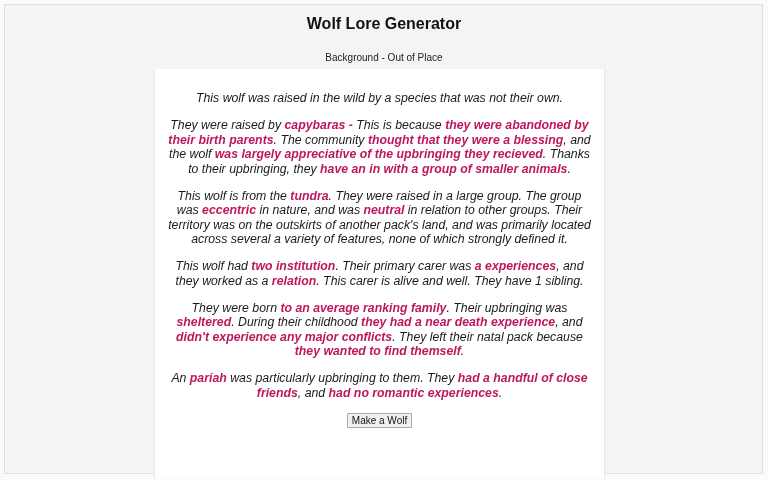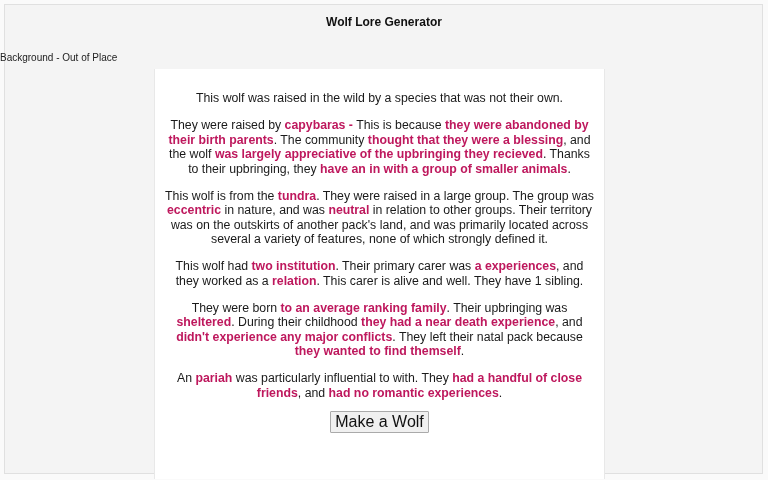--- a/index.html
+++ b/index.html
@@ -10,41 +10,41 @@
     color: #111;
   }
   .frame {
     position: absolute; left: 4px; top: 4px; width: 759px; height: 470px;
     background: #f4f4f4;
     border: 1px solid #e0e0e0;
     box-sizing: border-box;
   }
   .title {
     position: absolute; left: 0; right: 0; top: 15px;
-    text-align: center; font-size: 12px; font-weight: bold; color: #111;
+    text-align: center; font-size: 16px; font-weight: bold; color: #111;
   }
   .subtitle {
     position: absolute; left: 0; right: 0; top: 52px;
-    text-align: left; font-size: 10px; color: #222;
+    text-align: center; font-size: 10px; color: #222;
   }
   .panel {
     position: absolute; left: 154px; top: 69px; width: 451px; height: 410px;
     background: #fff;
     border-left: 1px solid #e8e8e8; border-right: 1px solid #e8e8e8;
     box-sizing: border-box;
     padding: 22px 10px 0 10px;
     text-align: center;
     font-size: 12.3px; line-height: 14.5px; color: #1a1a1a;
   }
-  .panel p { margin: 0 0 12.5px 0; }
+  .panel p { margin: 0 0 12.5px 0; font-style: italic; }
   .panel b { font-weight: bold; color: #be185d; }
   .btn {
     display: inline-block;
     font-family: "Liberation Sans", sans-serif;
-    font-size: 16px; padding: 1px 4px;
+    font-size: 10px; padding: 1px 4px;
     background: #f0f0f0; border: 1px solid #aaa; border-radius: 1px;
     color: #111; margin-top: -2px; cursor: pointer;
   }
 </style>
 </head>
 <body>
 
 <div class="frame"></div>
 
 <div class="title">Wolf Lore Generator</div>
@@ -54,16 +54,16 @@
   <p>This wolf was raised in the wild by a species that was not their own.</p>
 
   <p><span>They were raised by </span><b>capybaras -</b><span> This is because </span><b>they were abandoned by their birth parents</b><span>. The community </span><b>thought that they were a blessing</b><span>, and the wolf </span><b>was largely appreciative of the upbringing they recieved</b><span>. Thanks to their upbringing, they </span><b>have an in with a group of smaller animals</b><span>.</span></p>
 
   <p><span>This wolf is from the </span><b>tundra</b><span>. They were raised in a large group. The group was </span><b>eccentric</b><span> in nature, and was </span><b>neutral</b><span> in relation to other groups. Their territory was on the outskirts of another pack's land, and was primarily located across several a variety of features, none of which strongly defined it.</span></p>
 
   <p><span>This wolf had </span><b>two institution</b><span>. Their primary carer was </span><b>a experiences</b><span>, and they worked as a </span><b>relation</b><span>. This carer is alive and well. They have 1 sibling.</span></p>
 
   <p><span>They were born </span><b>to an average ranking family</b><span>. Their upbringing was </span><b>sheltered</b><span>. During their childhood </span><b>they had a near death experience</b><span>, and </span><b>didn't experience any major conflicts</b><span>. They left their natal pack because </span><b>they wanted to find themself</b><span>.</span></p>
 
-  <p><span>An </span><b>pariah</b><span> was particularly influential to with. They </span><b>had a handful of close friends</b><span>, and </span><b>had no romantic experiences</b><span>.</span></p>
+  <p><span>An </span><b>pariah</b><span> was particularly upbringing to them. They </span><b>had a handful of close friends</b><span>, and </span><b>had no romantic experiences</b><span>.</span></p>
 
   <button class="btn">Make a Wolf</button>
 </div>
 
 </body></html>

